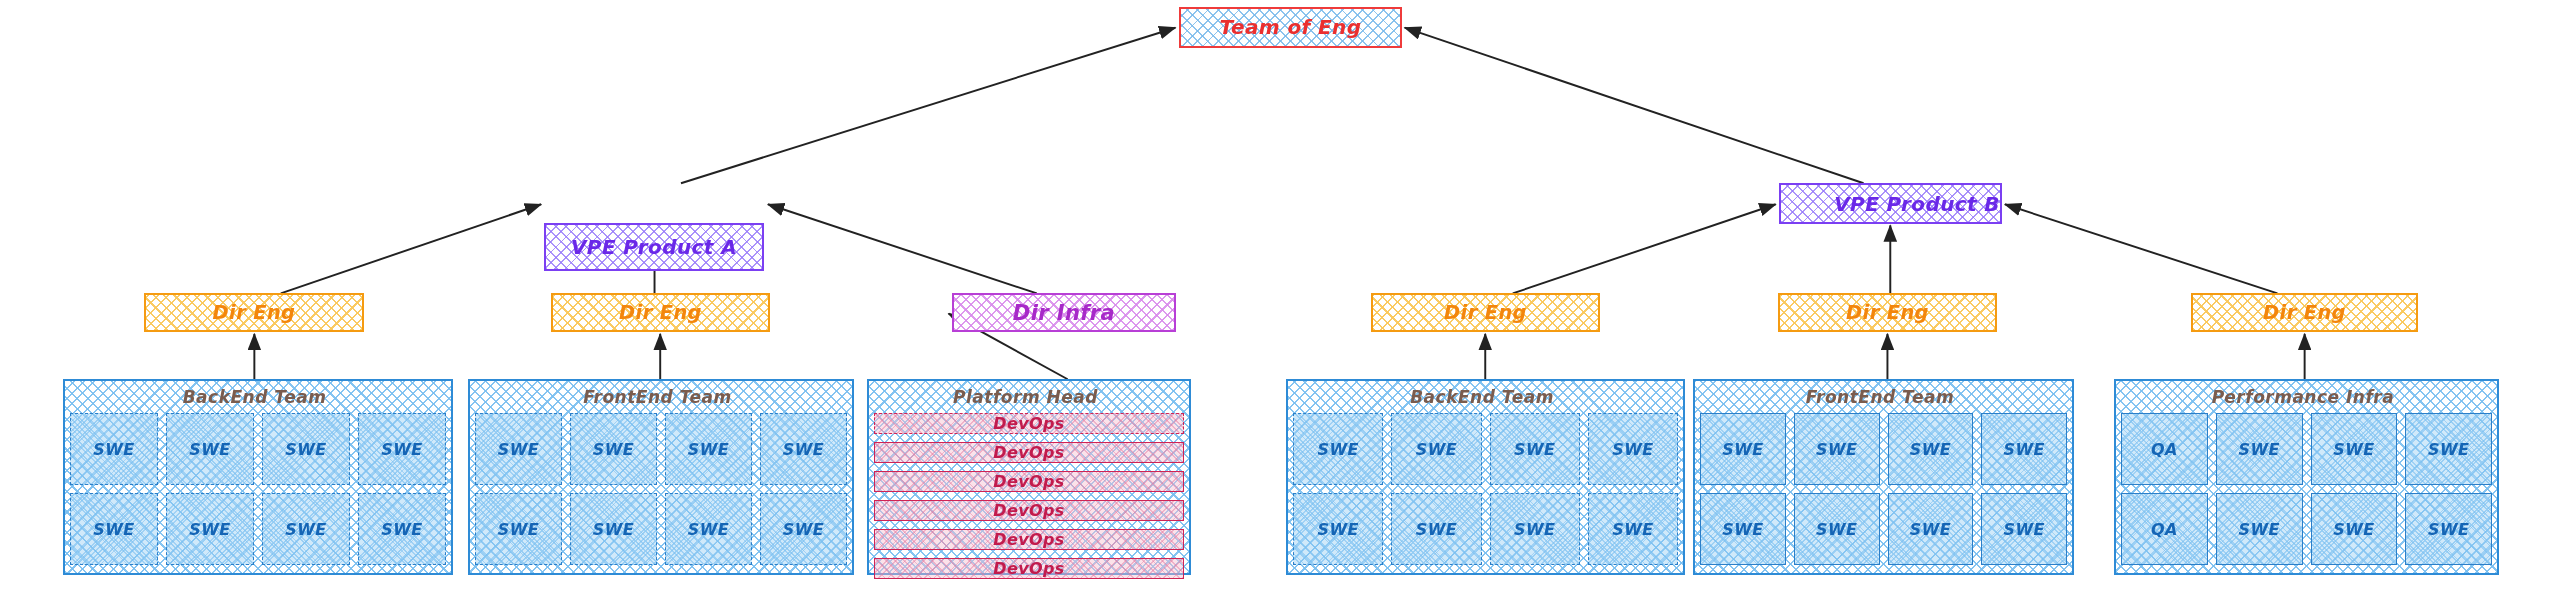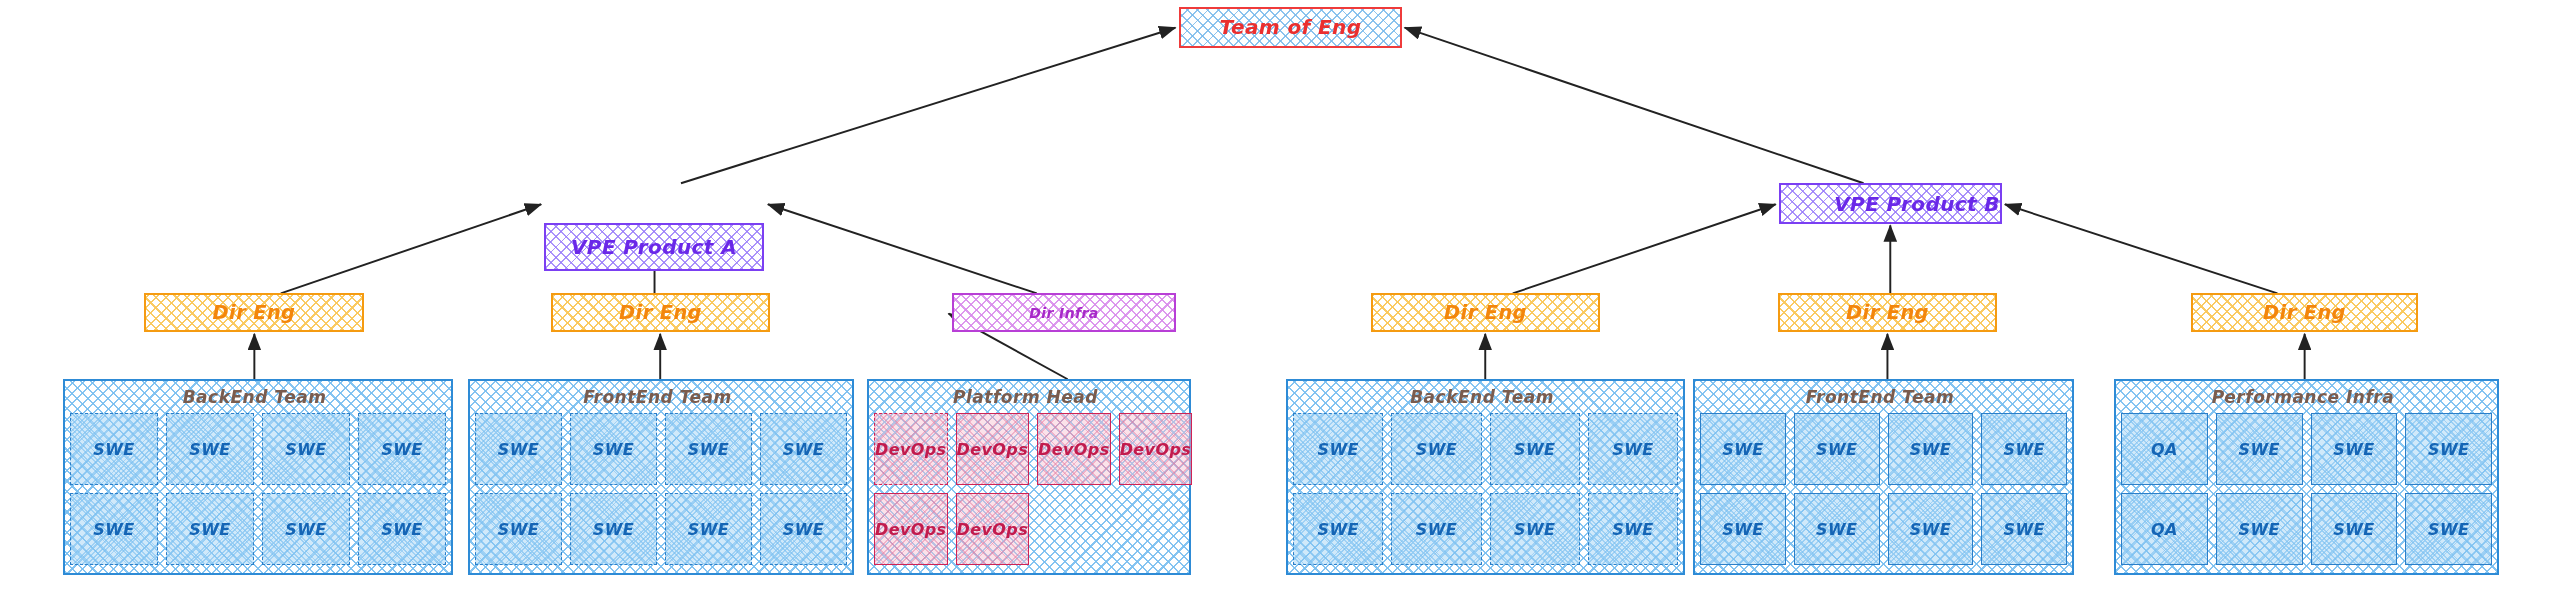--- a/index.html
+++ b/index.html
@@ -44,21 +44,21 @@
     font-size:19.4px;
     background-color:#ffffff;
     background-image:
       repeating-linear-gradient(45deg,  rgba(250,200,90,.95) 0 1.5px, transparent 1.5px 7.3px),
       repeating-linear-gradient(-45deg, rgba(250,200,90,.95) 0 1.5px, transparent 1.5px 7.3px);
   }
 
   
   .dir-infra-node{
     border:2.4px solid #b83fd6;color:#a729c8;
-    font-size:14px;
+    font-size:21px;
     background-color:#ffffff;
     background-image:
       repeating-linear-gradient(45deg,  rgba(215,135,235,.85) 0 1.5px, transparent 1.5px 7.3px),
       repeating-linear-gradient(-45deg, rgba(215,135,235,.85) 0 1.5px, transparent 1.5px 7.3px);
   }
 
   
   .team{
     position:absolute;box-sizing:border-box;
     border:2.4px solid #2e8bd6;
@@ -189,21 +189,21 @@
           <div class="member swe dashed">SWE</div>
           <div class="member swe dashed">SWE</div>
           <div class="member swe dashed">SWE</div>
           <div class="member swe dashed">SWE</div>
           <div class="member swe dashed">SWE</div>
           <div class="member swe dashed">SWE</div>
         </div>
       </div>
       <div class="team" style="left: 867px; top: 379px; width: 324px; height: 196px;">
         <div class="team-title">Platform Head</div>
-        <div class="team-grid" style="grid-template-columns: repeat(4, 1fr); text-align: right;">
+        <div class="team-grid" style="grid-template-columns: repeat(1, 1fr); text-align: right;">
           <div class="member devops dashed">DevOps</div>
           <div class="member devops">DevOps</div>
           <div class="member devops">DevOps</div>
           <div class="member devops">DevOps</div>
           <div class="member devops">DevOps</div>
           <div class="member devops">DevOps</div>
         </div>
       </div>
       <div class="team" style="left: 1286px; top: 379px; width: 399px; height: 196px;">
         <div class="team-title">BackEnd Team</div>

